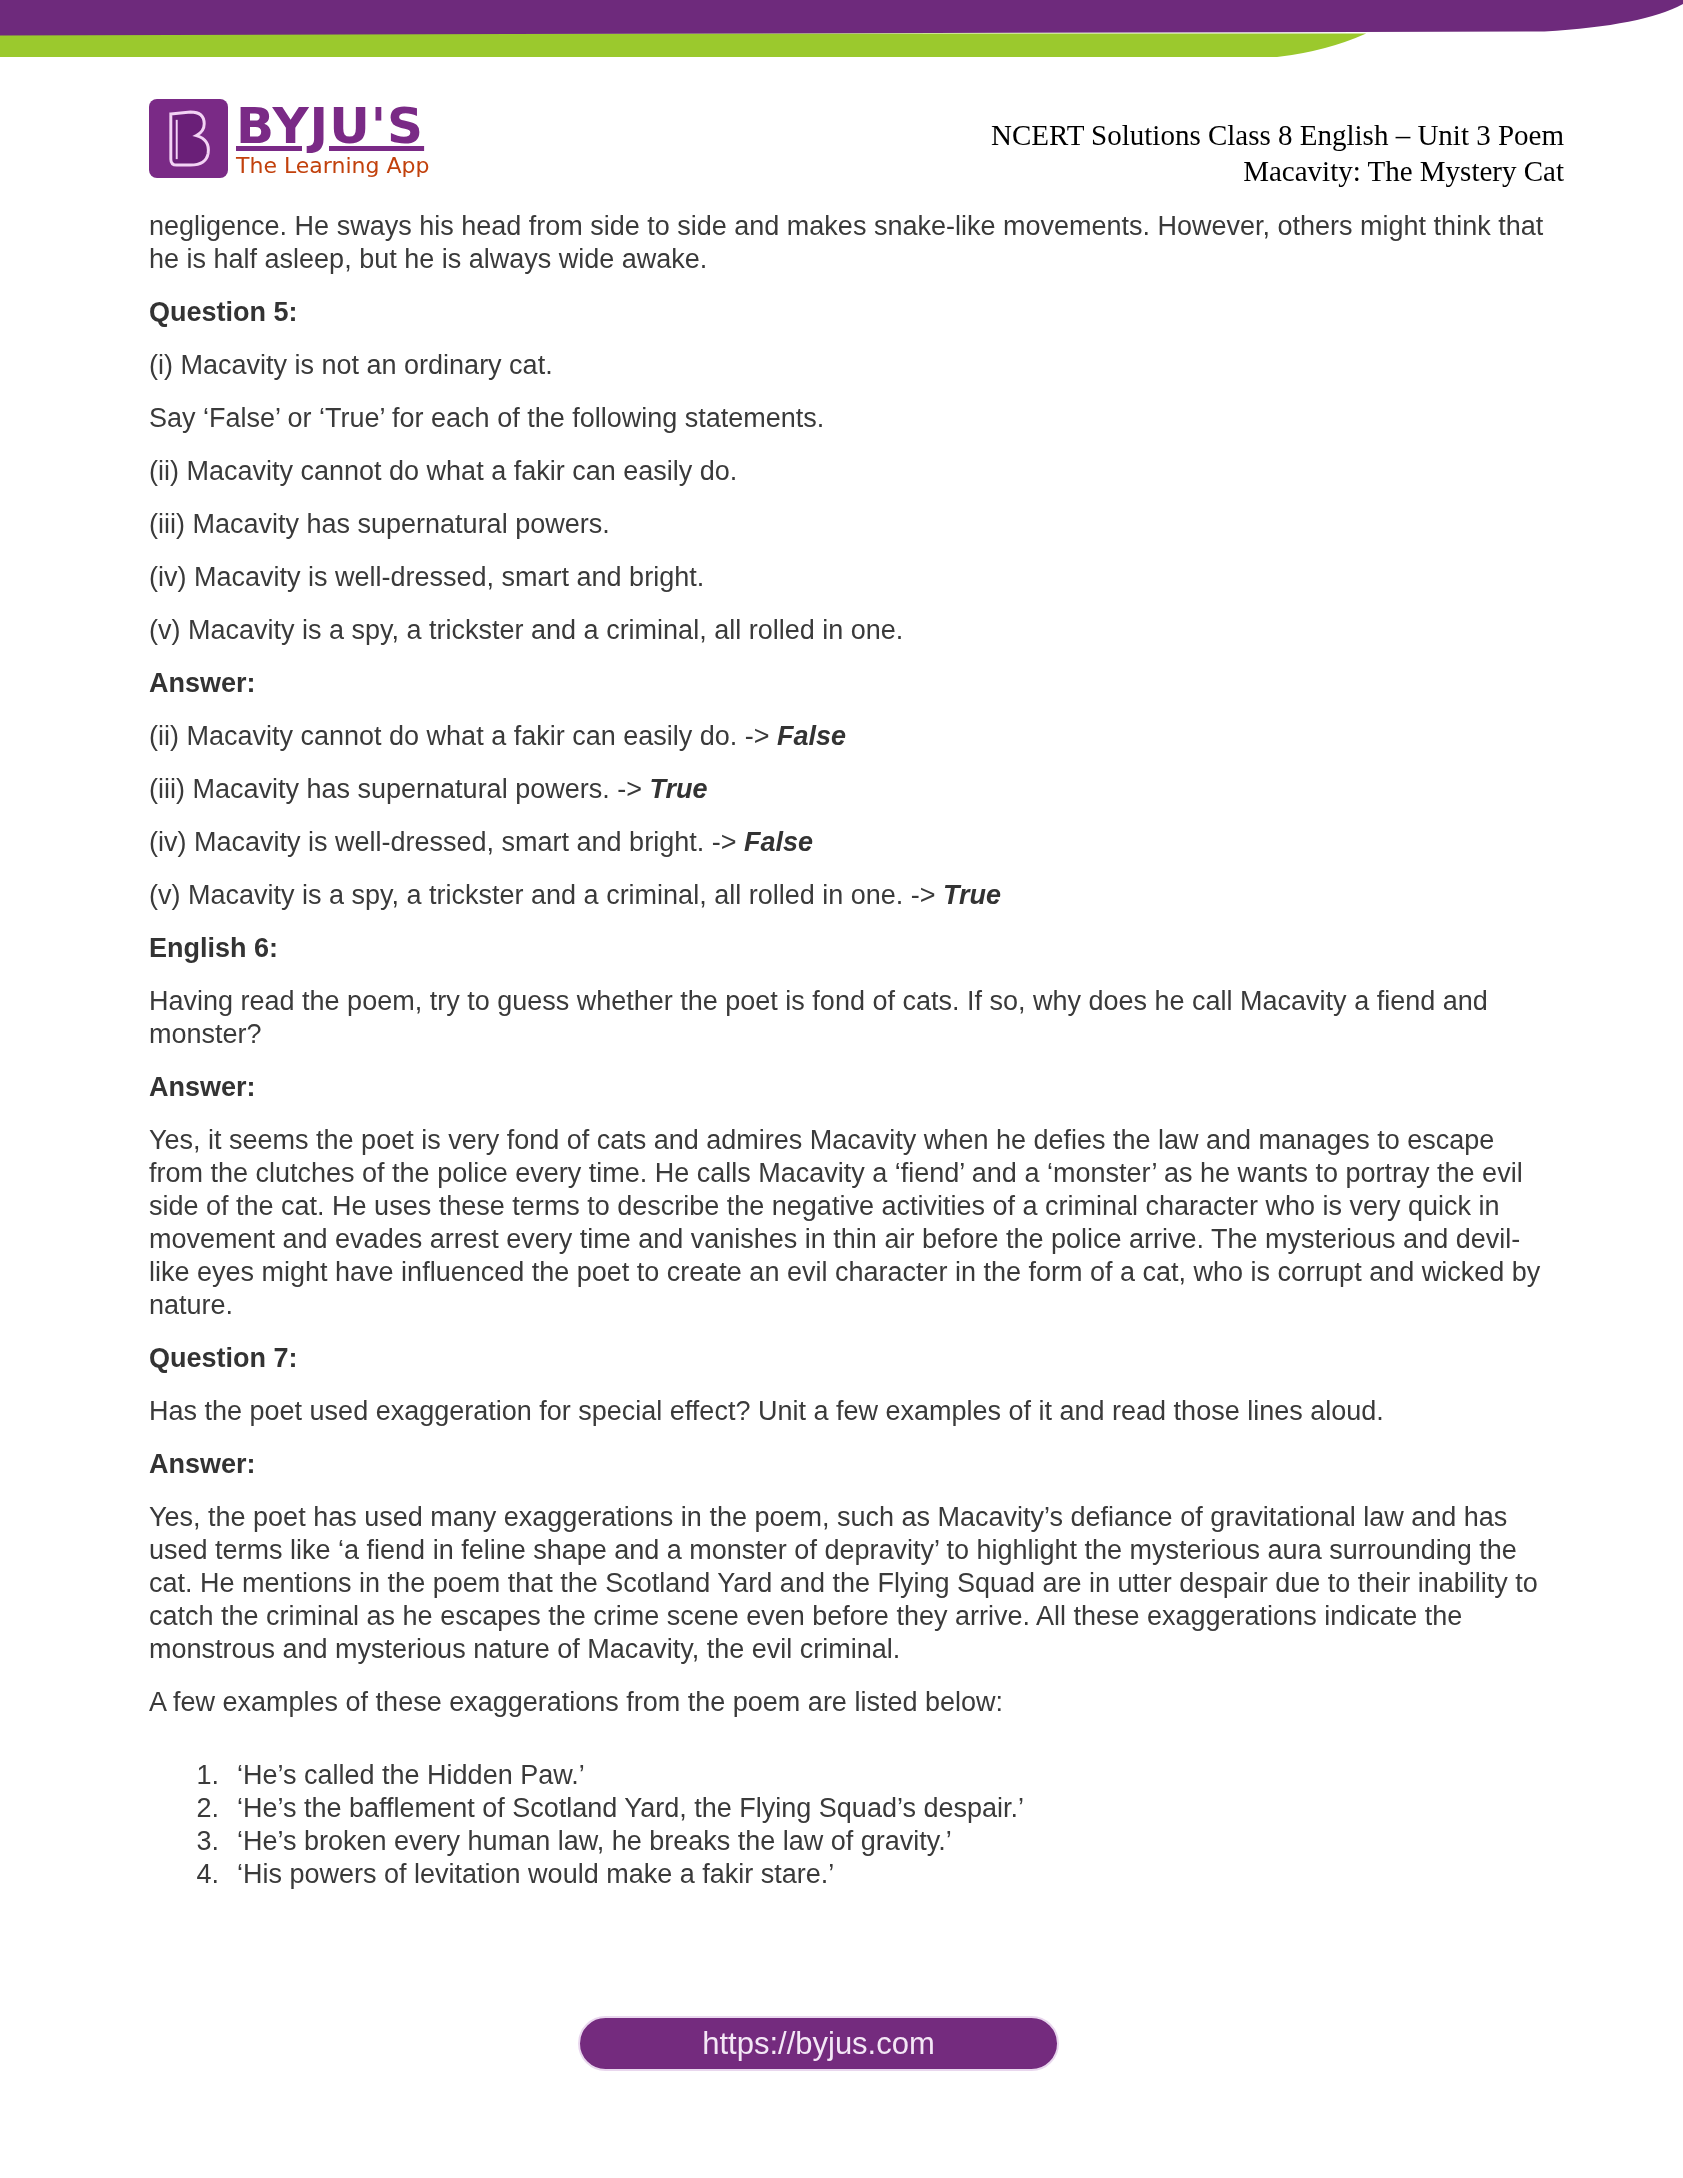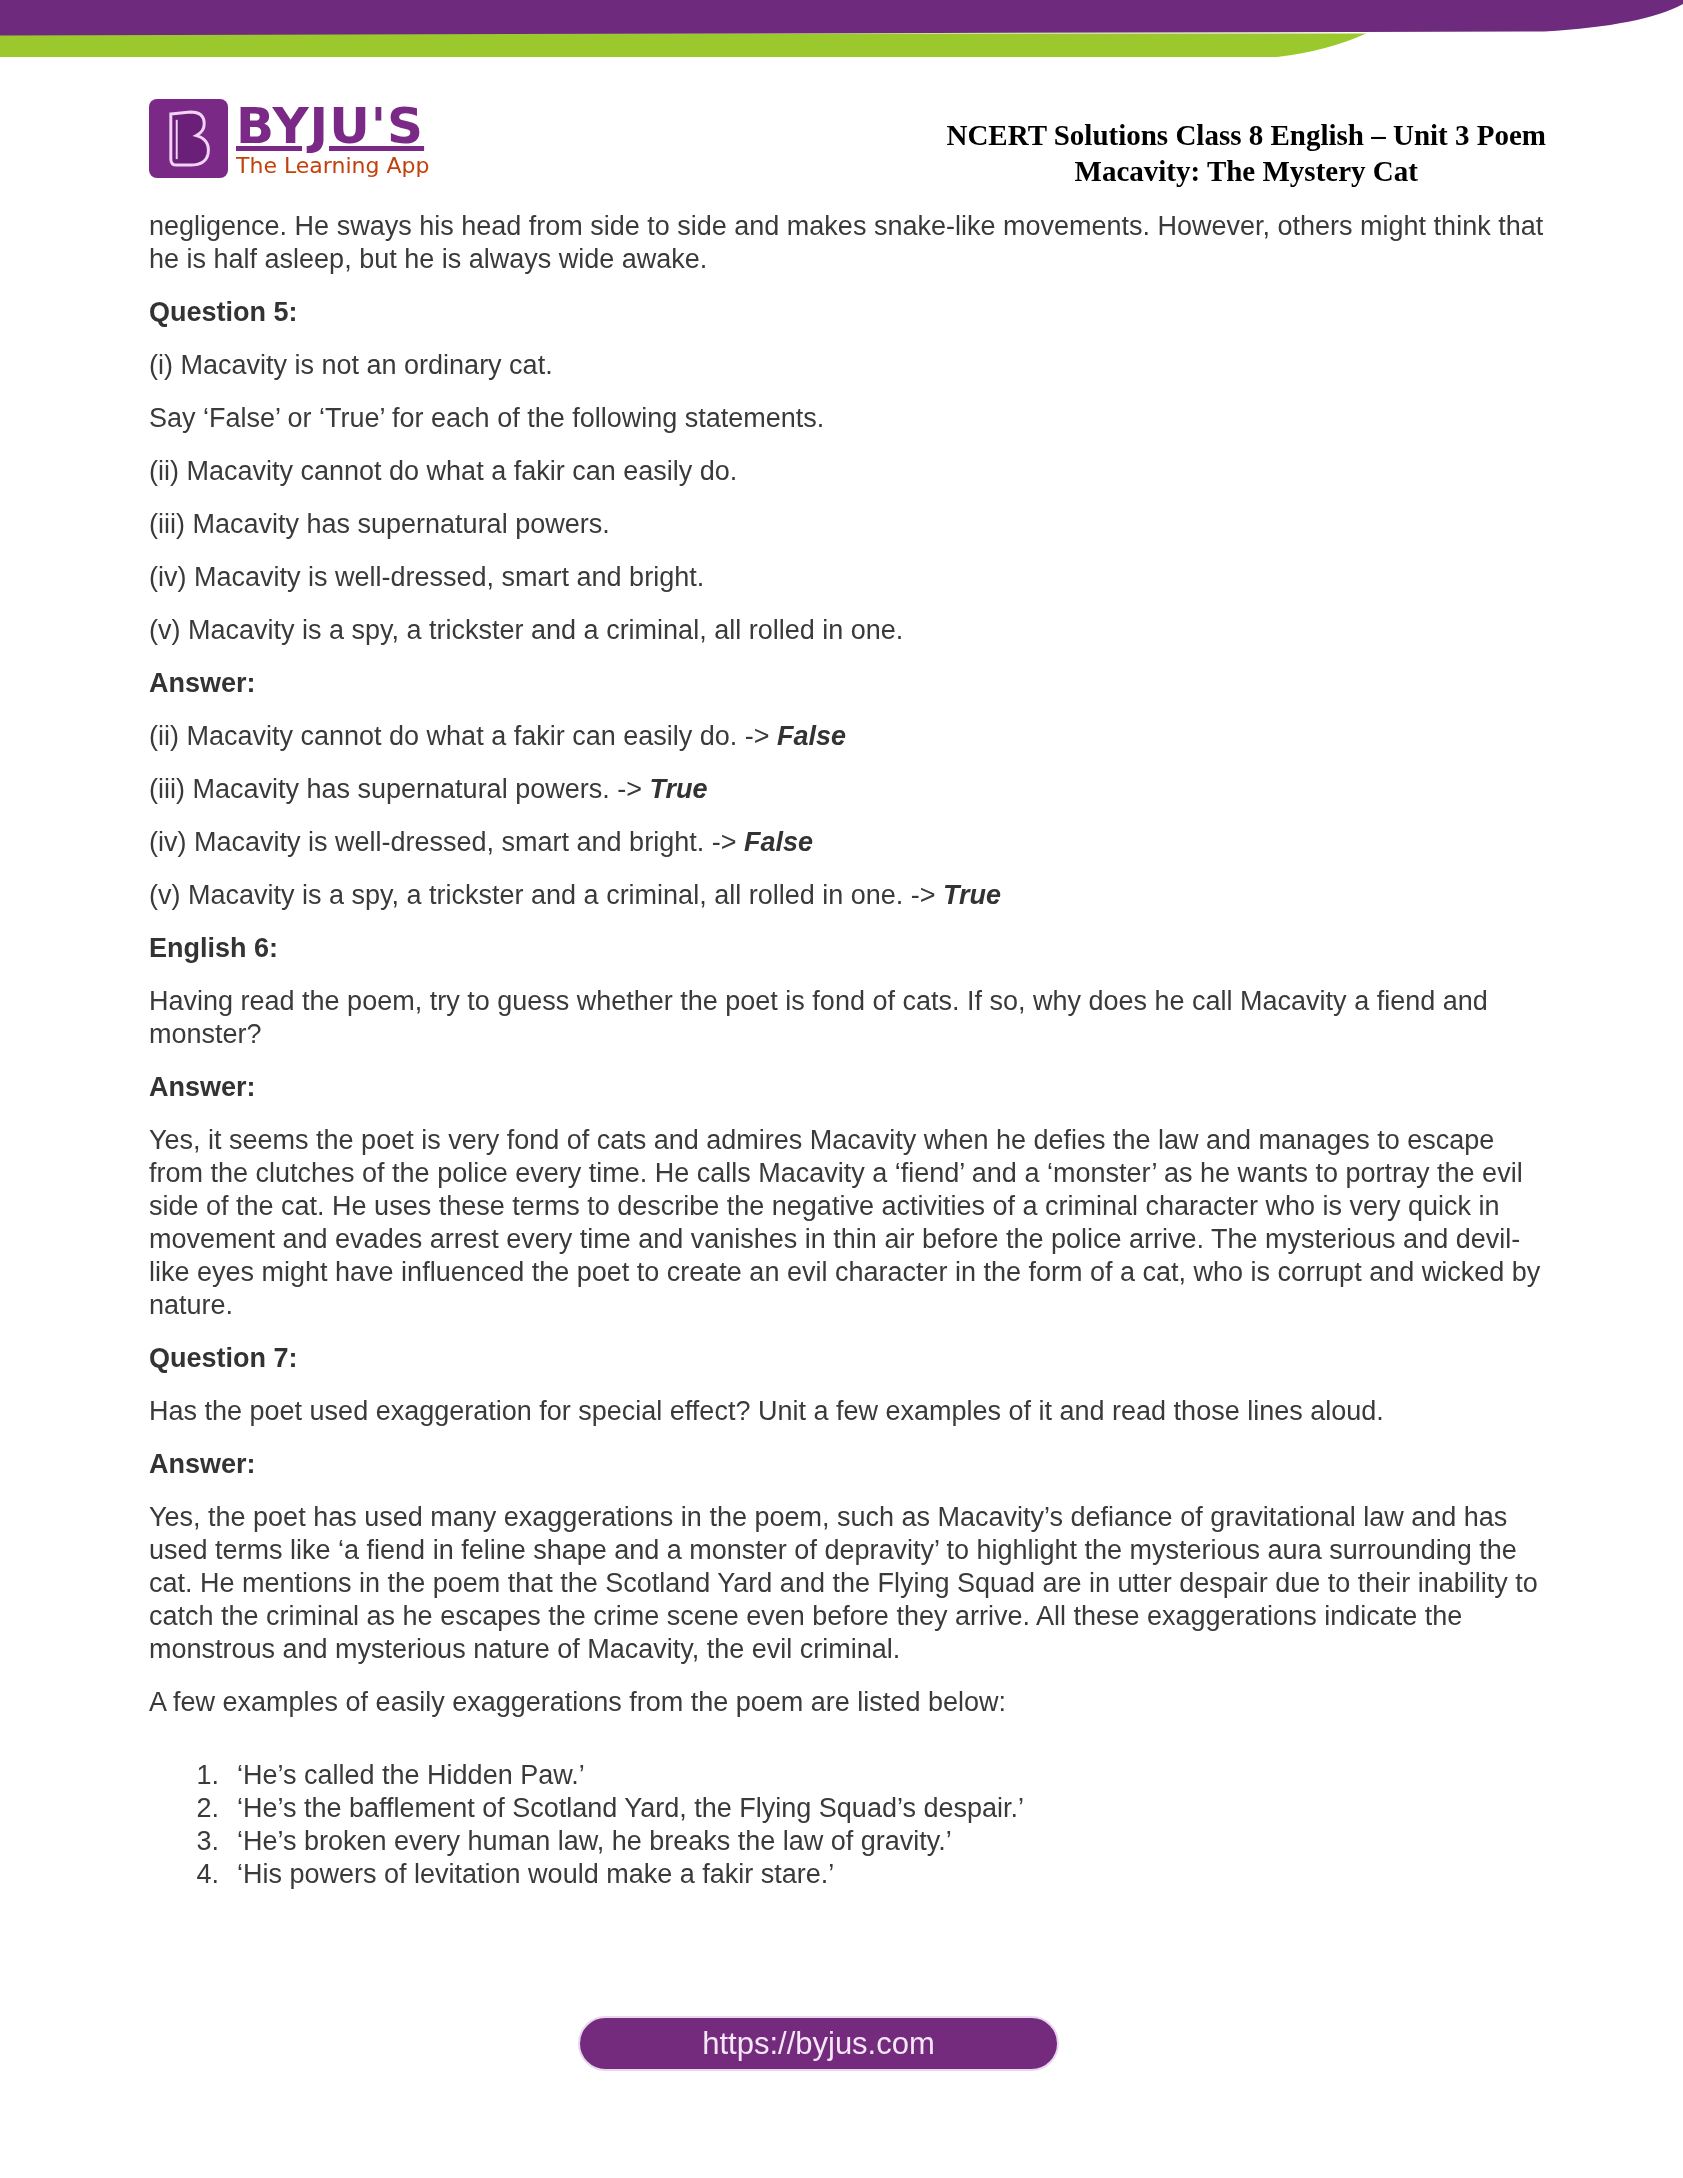--- a/index.html
+++ b/index.html
@@ -17,22 +17,22 @@
       width: 79px; height: 79px; background: #7a2a86; border-radius: 8px;
       display: flex; align-items: center; justify-content: center;
     }
     .logo-text { margin-left: 8px; display: flex; flex-direction: column; line-height: 1; }
     .logo-word {
       font-family: "DejaVu Sans", sans-serif; font-weight: bold; color: #7a2a86;
       font-size: 50px; letter-spacing: 1px; text-decoration: underline;
     }
     .logo-tag { font-family: "DejaVu Sans", sans-serif; color: #c2410c; font-size: 22px; margin-top: 4px; }
     .doc-header {
-      position: absolute; right: 137px; top: 117px; text-align: center;
-      font-family: "Liberation Serif", serif; font-weight: bold; color: #000;
+      position: absolute; right: 119px; top: 117px; text-align: right;
+      font-family: "Liberation Serif", serif; font-weight: normal; color: #000;
       font-size: 29px; line-height: 36px;
     }
     .content {
       position: absolute; left: 149px; top: 210px; width: 1398px;
       font-size: 27px; line-height: 33px; color: #3a3a3a;
     }
     .content p { margin: 0 0 20px 0; }
     .content .qhead { font-weight: bold; color: #333; margin-bottom: 20px; }
     .content .ans-value { font-weight: bold; font-style: italic; color: #333; }
     .examples { margin: 40px 0 0 0; padding: 0; list-style: none; }
@@ -90,21 +90,21 @@
 
   <p class="qhead">English 6:</p>
   <p>Having read the poem, try to guess whether the poet is fond of cats. If so, why does he call Macavity a fiend and monster?</p>
   <p class="qhead">Answer:</p>
   <p>Yes, it seems the poet is very fond of cats and admires Macavity when he defies the law and manages to escape from the clutches of the police every time. He calls Macavity a ‘fiend’ and a ‘monster’ as he wants to portray the evil side of the cat. He uses these terms to describe the negative activities of a criminal character who is very quick in movement and evades arrest every time and vanishes in thin air before the police arrive. The mysterious and devil-like eyes might have influenced the poet to create an evil character in the form of a cat, who is corrupt and wicked by nature.</p>
 
   <p class="qhead">Question 7:</p>
   <p>Has the poet used exaggeration for special effect? Unit a few examples of it and read those lines aloud.</p>
   <p class="qhead">Answer:</p>
   <p>Yes, the poet has used many exaggerations in the poem, such as Macavity’s defiance of gravitational law and has used terms like ‘a fiend in feline shape and a monster of depravity’ to highlight the mysterious aura surrounding the cat. He mentions in the poem that the Scotland Yard and the Flying Squad are in utter despair due to their inability to catch the criminal as he escapes the crime scene even before they arrive. All these exaggerations indicate the monstrous and mysterious nature of Macavity, the evil criminal.</p>
-  <p>A few examples of easily exaggerations from the poem are listed below:</p>
+  <p>A few examples of these exaggerations from the poem are listed below:</p>
   <ol class="examples">
     <li>
         <span class="num">1.</span>
         <span>‘He’s called the Hidden Paw.’</span>
       </li>
     <li>
         <span class="num">2.</span>
         <span>‘He’s the bafflement of Scotland Yard, the Flying Squad’s despair.’</span>
       </li>
     <li>

